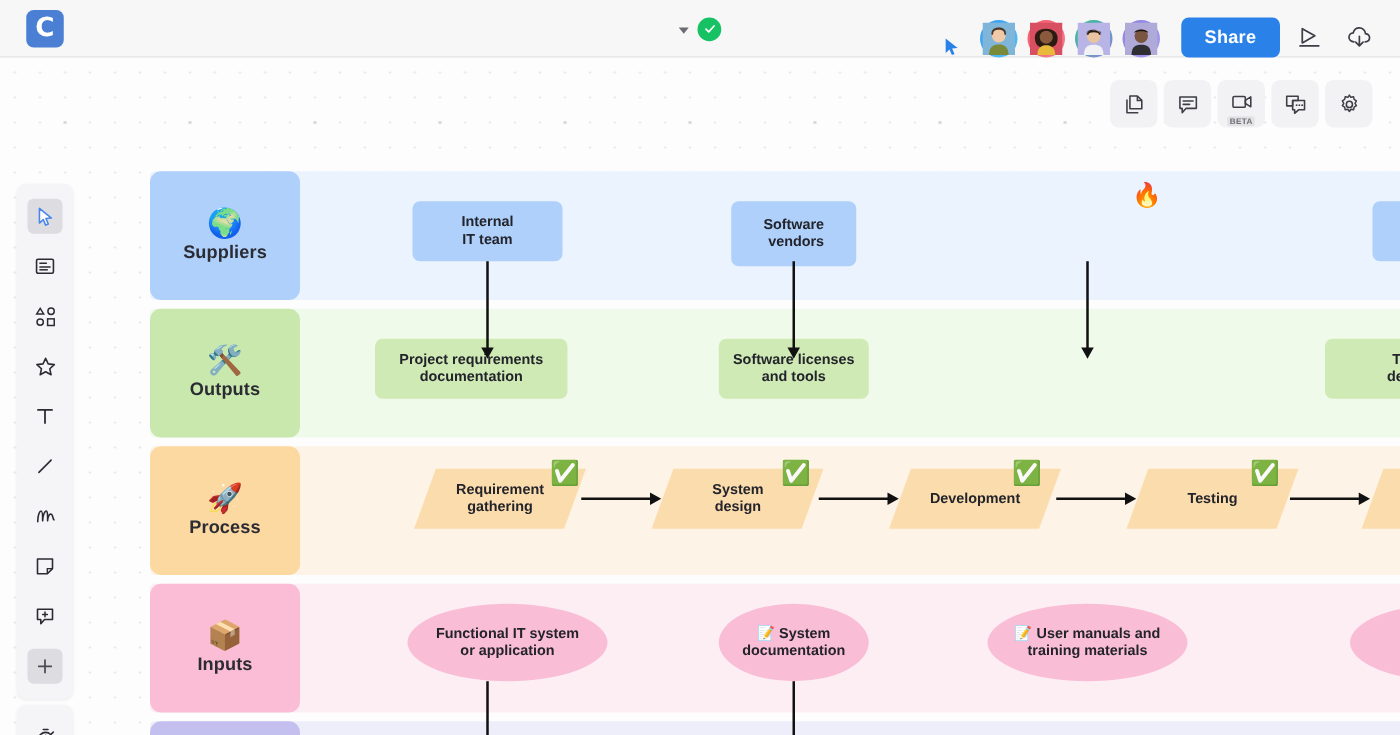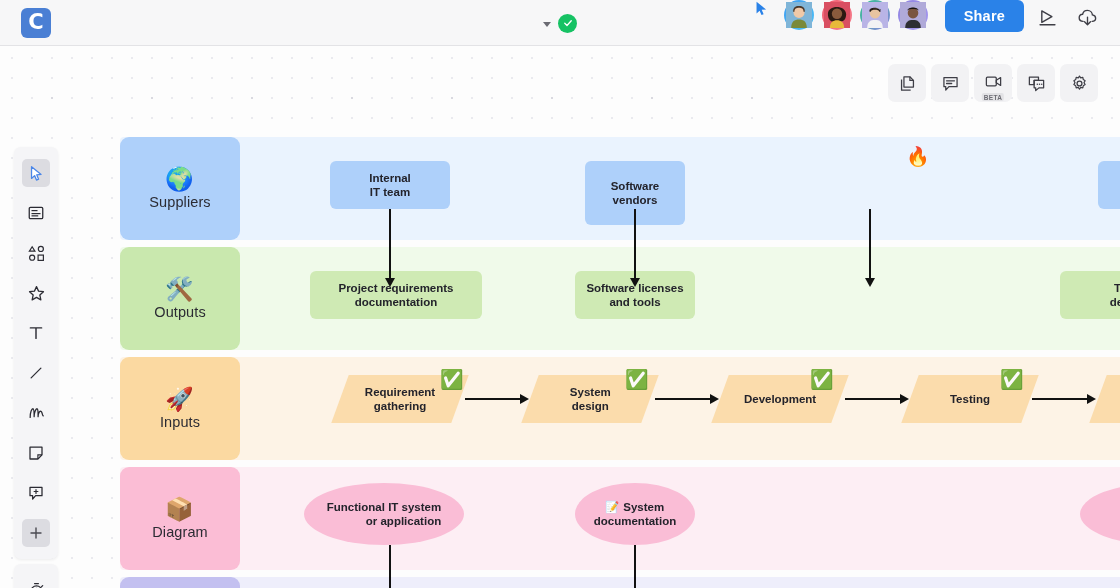--- a/index.html
+++ b/index.html
@@ -40,21 +40,21 @@
     margin-top: 2px;
   }
   .check-badge {
     width: 19px; height: 19px; border-radius: 50%;
     background: #16c264; display: flex; align-items: center; justify-content: center;
   }
   .check-badge svg { display: block; }
 
   .hdr-right {
     position: absolute; right: 16px; top: 0; height: 46px;
-    display: flex; align-items: flex-start; gap: 0;
+    display: flex; align-items: flex-end; gap: 0;
   }
   .cursor-ico { margin-right: 14px; display: flex; align-items: center; }
   .avatars { display: flex; align-items: center; gap: 8px; margin-right: 17px; }
   .avatar {
     width: 30px; height: 30px; border-radius: 50%;
     padding: 2px; display: block; position: relative;
   }
   .avatar .inner {
     width: 100%; height: 100%; border-radius: 50%;
     overflow: hidden; position: relative;
@@ -134,21 +134,21 @@
     width: 1010px;
   }
   .swimlabel {
     position: absolute; left: 0; top: 0; width: 120px; height: 103px;
     border-radius: 9px;
     display: flex; flex-direction: column; align-items: center; justify-content: center;
     gap: 3px;
   }
   .swimlabel .emo { font-size: 23px; line-height: 1;
     font-family: "DejaVu Sans", sans-serif; }
-  .swimlabel .txt { font-size: 14.5px; font-weight: normal; color: #2b2b33; letter-spacing: .1px; }
+  .swimlabel .txt { font-size: 14.5px; font-weight: bold; color: #2b2b33; letter-spacing: .1px; }
 
   .node {
     position: absolute;
     display: flex; align-items: center; justify-content: center;
     text-align: center;
     font-size: 11.5px; font-weight: bold; color: #23232b;
     line-height: 1.25;
     border-radius: 6px;
     padding: 4px;
   }
@@ -183,51 +183,51 @@
 
     <div class="swim" style="top:201px; background:#f0faea;"></div>
     <div class="swimlabel" style="left:120px; top:201px; background:#c9e8ae;">
       <span class="emo">🛠️</span>
       <span class="txt">Outputs</span>
     </div>
 
     <div class="swim" style="top:311px; background:#fdf3e6;"></div>
     <div class="swimlabel" style="left:120px; top:311px; background:#fbd9a1;">
       <span class="emo">🚀</span>
-      <span class="txt">Inputs</span>
+      <span class="txt">Process</span>
     </div>
 
     <div class="swim" style="top:421px; background:#fdeef4;"></div>
     <div class="swimlabel" style="left:120px; top:421px; background:#fbbdd5;">
       <span class="emo">📦</span>
-      <span class="txt">Diagram</span>
+      <span class="txt">Inputs</span>
     </div>
 
     <div class="swim" style="top:531px; background:#eeeefb;"></div>
     <div class="swimlabel" style="left:120px; top:531px; background:#c3c0f0;"></div>
 
     <div class="node" style="left:330px; top:115px; width:120px; height:48px; background:#aed0fa;">
       <span>Internal<br>IT team</span>
     </div>
-    <div class="node" style="left:585px; top:115px; width:100px; height:64px; background:#aed0fa;">
+    <div class="node" style="left:585px; top:115px; width:100px; height:52px; background:#aed0fa;text-align:right;">
       <span>Software<br>vendors</span>
     </div>
     <div class="badge" style="left:906px; top:101px;">🔥</div>
     <div class="node" style="left:1098px; top:115px; width:90px; height:48px; background:#aed0fa;"></div>
 
     <div class="arrow" style="left:389px; top:163px; width:1.6px; height:73px;"></div>
     <div class="arrowhead ah-down" style="left:385px; top:232px;"></div>
 
     <div class="arrow" style="left:634px; top:163px; width:1.6px; height:73px;"></div>
     <div class="arrowhead ah-down" style="left:630px; top:232px;"></div>
 
     <div class="arrow" style="left:869px; top:163px; width:1.6px; height:73px;"></div>
     <div class="arrowhead ah-down" style="left:865px; top:232px;"></div>
 
-    <div class="node" style="left:310px; top:225px; width:172px; height:48px; background:#cfeab4;align-items:center;">
+    <div class="node" style="left:300px; top:225px; width:154px; height:48px; background:#cfeab4;align-items:center;">
       <span>Project requirements<br>documentation</span>
     </div>
     <div class="node" style="left:575px; top:225px; width:120px; height:48px; background:#cfeab4;">
       <span>Software licenses<br>and tools</span>
     </div>
     <div class="node" style="left:1060px; top:225px; width:160px; height:48px; background:#cfeab4;">
       <span>Technical<br>developers</span>
     </div>
 
     <div class="node par" style="left:340px; top:329px; width:120px; height:48px; background:#fbdcac;">
@@ -253,30 +253,33 @@
 
     <div class="node par" style="left:910px; top:329px; width:120px; height:48px; background:#fbdcac;">
       <span>Testing</span>
     </div>
     <div class="badge" style="left:1000px; top:324px;">✅</div>
     <div class="arrow" style="left:1032px; top:352px; width:56px; height:1.8px;"></div>
     <div class="arrowhead ah-right" style="left:1087px; top:348px;"></div>
 
     <div class="node par" style="left:1098px; top:329px; width:120px; height:48px; background:#fbdcac;"></div>
 
-    <div class="node ell" style="left:304px; top:437px; width:160px; height:62px; background:#fabdd6;text-align:right;">
+    <div class="node ell" style="left:326px; top:437px; width:160px; height:62px; background:#fabdd6;">
       <span>Functional IT system<br>or application</span>
     </div>
     <div class="arrow" style="left:389px; top:499px; width:1.8px; height:89px;"></div>
 
     <div class="node ell" style="left:575px; top:437px; width:120px; height:62px; background:#fabdd6;">
       <span>📝 System<br>documentation</span>
     </div>
     <div class="arrow" style="left:634px; top:499px; width:1.8px; height:89px;"></div>
 
+    <div class="node ell" style="left:790px; top:437px; width:160px; height:62px; background:#fabdd6;">
+      <span>📝 User manuals and<br>training materials</span>
+    </div>
 
     <div class="node ell" style="left:1080px; top:437px; width:160px; height:62px; background:#fabdd6;">
       
     </div>
 
     <div class="ltool">
       <div class="tool active">
           <div class="sq">
         <svg width="17" height="17" viewBox="0 0 24 24">
               <path d="M5 2.5 L5 19 L9.3 15 L12 21.3 L15 20 L12.3 13.8 L18.5 13.3 Z" fill="#fff" stroke="#4a86e8" stroke-width="1.8" stroke-linejoin="round"></path>

